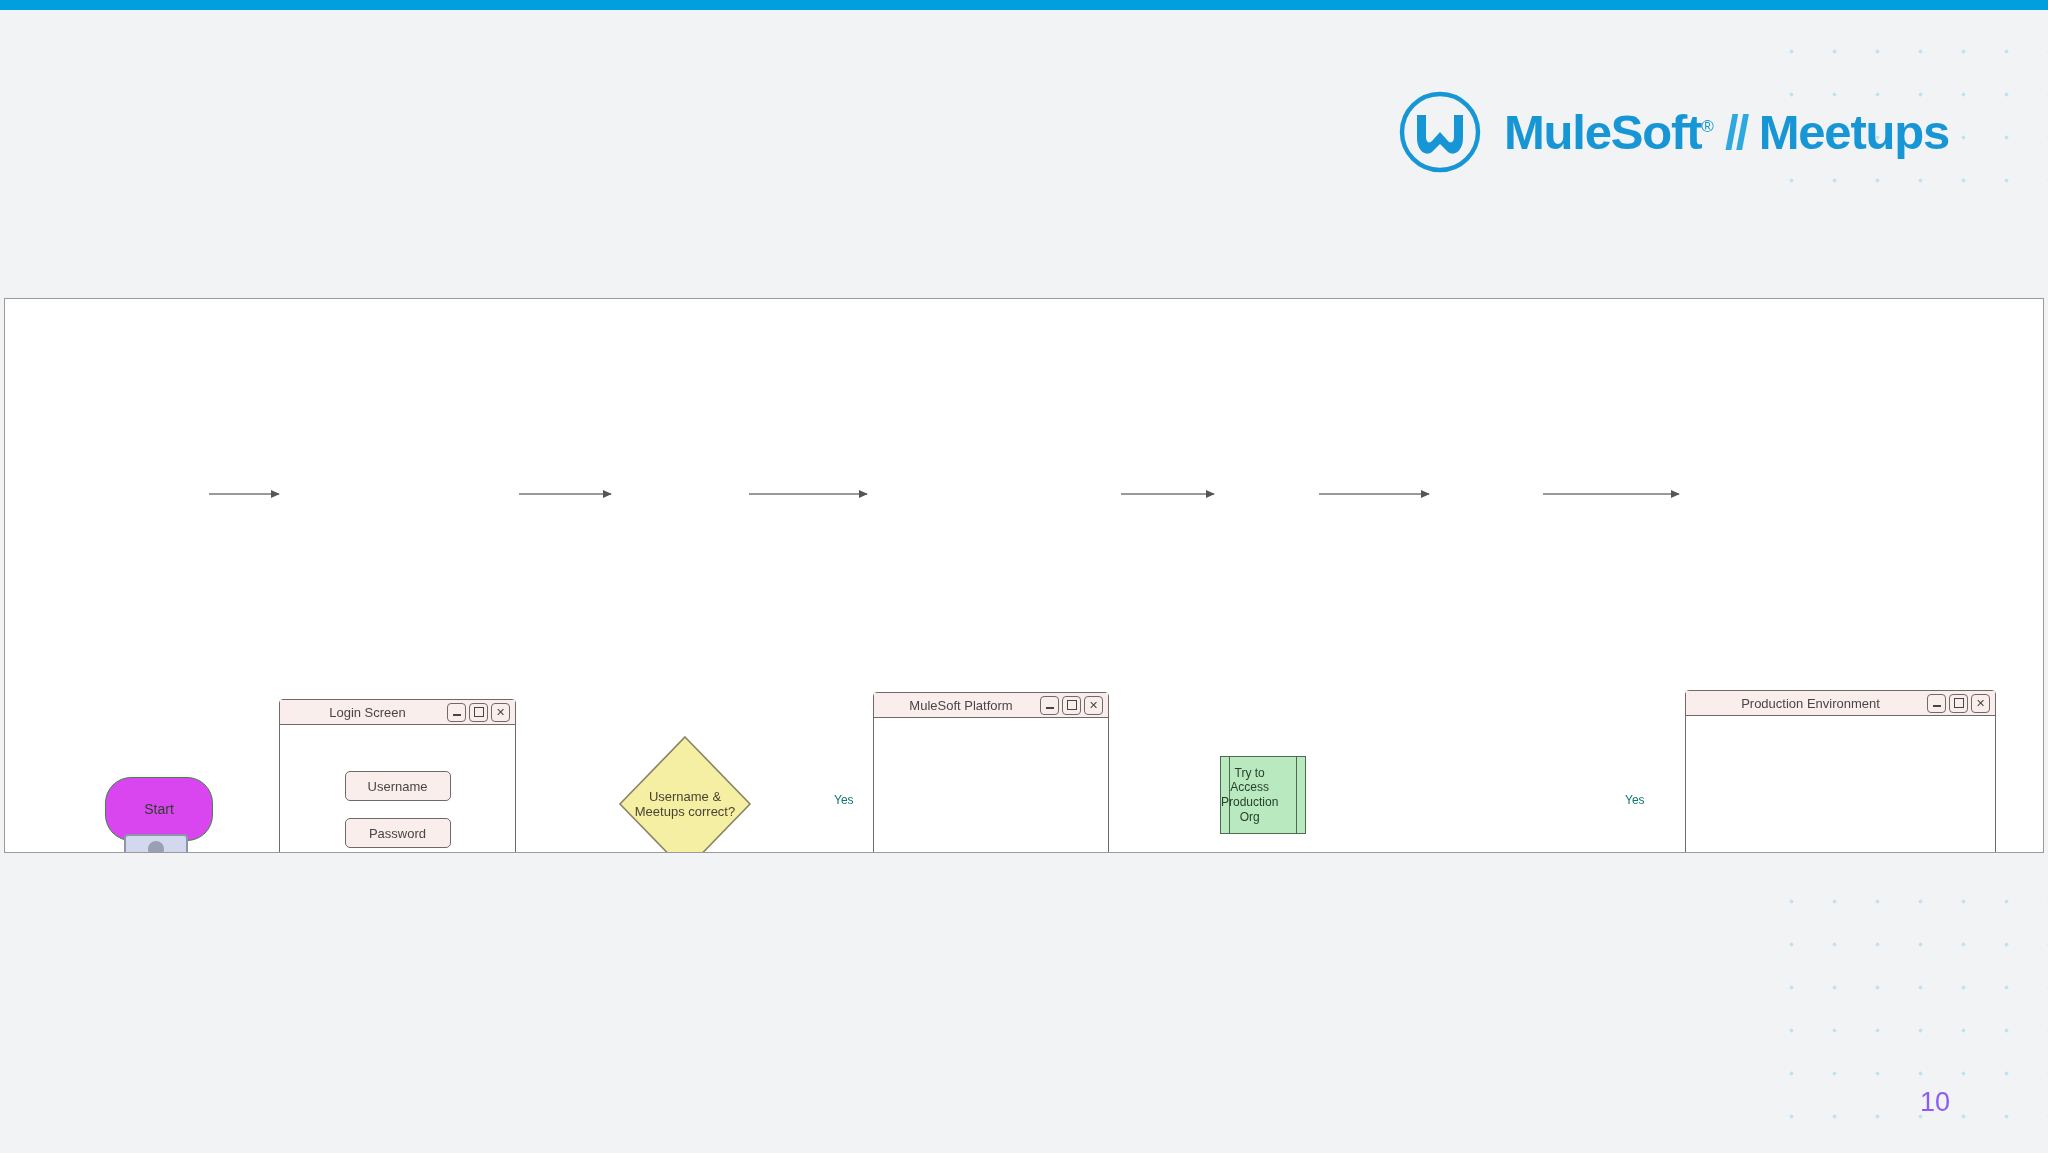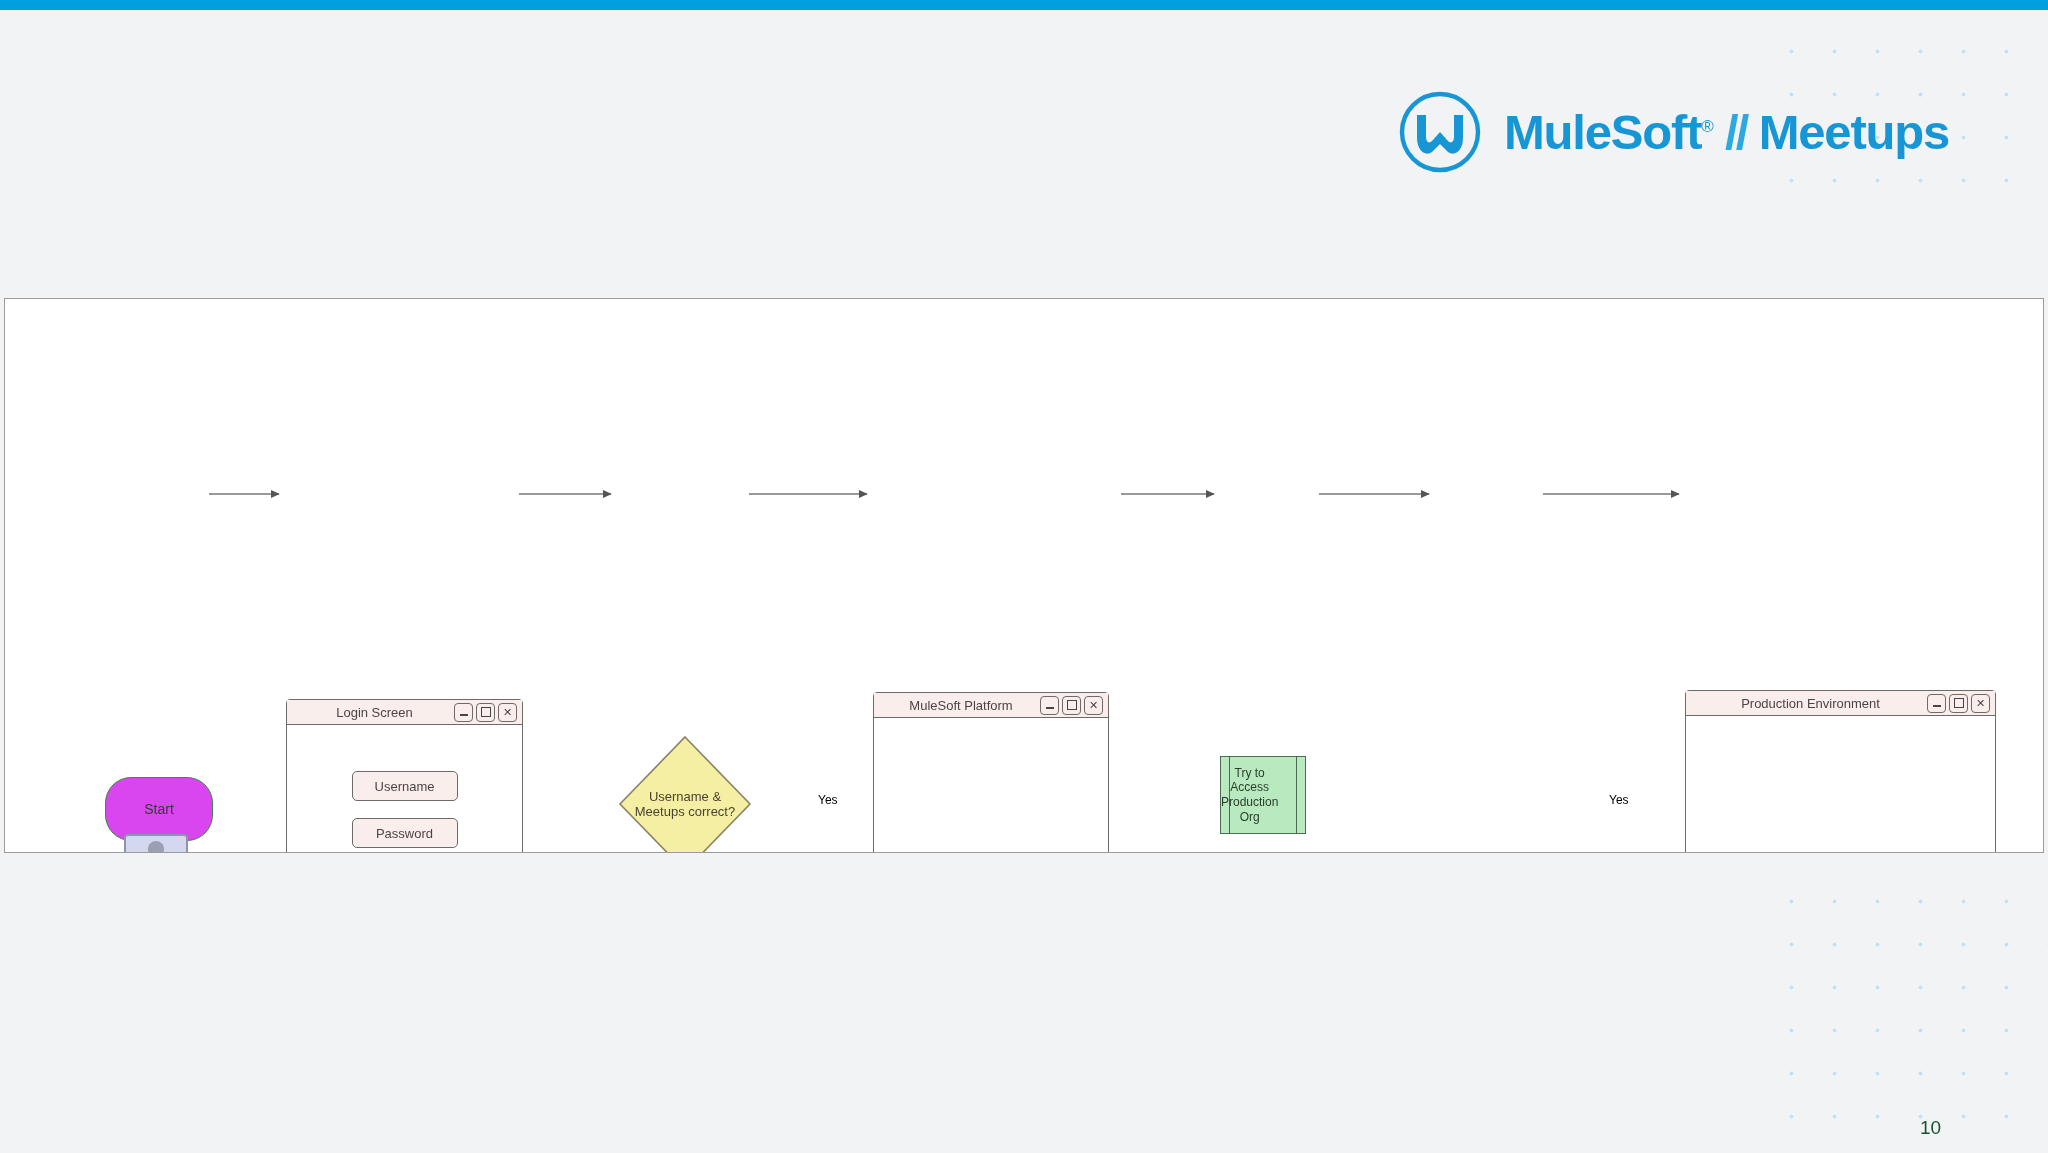--- a/index.html
+++ b/index.html
@@ -63,23 +63,22 @@
     white-space: nowrap;
     line-height: 1;
   }
   #brand-wordmark .slash { color: #2da9e0; font-weight: 700; letter-spacing: -3px; }
   #brand-wordmark .tm { font-size: 17px; vertical-align: super; font-weight: 400; }
 
   
   #page-number {
     position: absolute;
     left: 1920px; top: 1087px;
-    font-size: 19px;
-    color: #14532d;
-    margin-top: 30px;
+    font-size: 27px;
+    color: #8b5cf6;
   }
 
   
   #diagram-canvas {
     position: absolute;
     left: 4px; top: 298px;
     width: 2040px; height: 555px;
     background: #ffffff;
     border: 1.5px solid #9b9b9b;
     box-sizing: border-box;
@@ -140,21 +139,21 @@
     border: 1.3px solid #6f6a6a;
     border-radius: 4px;
     background: #faeeed;
     display: flex; align-items: center; justify-content: center;
     font-size: 11px; line-height: 1; color: #4a4545;
   }
   .win-btn .glyph-min { width: 8px; height: 2px; background: #4a4545; margin-top: 6px; }
   .win-btn .glyph-max { width: 8px; height: 8px; border: 1.4px solid #4a4545; }
   .window-body { flex: 1 1 auto; position: relative; }
 
-  #node-login-window { left: 281px; top: 400px; width: 237px; height: 216px; }
+  #node-login-window { left: 274px; top: 400px; width: 237px; height: 216px; }
   #node-muleSoft-window { left: 868px; top: 393px; width: 236px; height: 232px; }
   #node-prod-window { left: 1680px; top: 391px; width: 311px; height: 232px; }
 
   #login-fields {
     position: absolute;
     left: 0; right: 0; top: 46px;
     display: flex; flex-direction: column; align-items: center; gap: 17px;
   }
   .login-field {
     width: 104px; height: 28px;
@@ -192,24 +191,25 @@
     width: 0; border-left: 1.4px solid #4c6b50;
   }
   #node-try-access::before { left: 8px; }
   #node-try-access::after { right: 8px; }
   #node-try-access .proc-label { position: relative; z-index: 2; }
 
   
   .edge-label {
     position: absolute;
     font-size: 12px;
-    color: #000000;
+    color: #0f766e;
     background: #ffffff;
     padding: 0 3px;
     white-space: nowrap;
+    margin-left: 16px;
   }
   #label-yes-1 { left: 810px; top: 494px; }
   #label-yes-2 { left: 1601px; top: 494px; }
 </style>
 </head>
 <body>
 
 <div id="slide">
 
   <div id="top-bar"></div>

